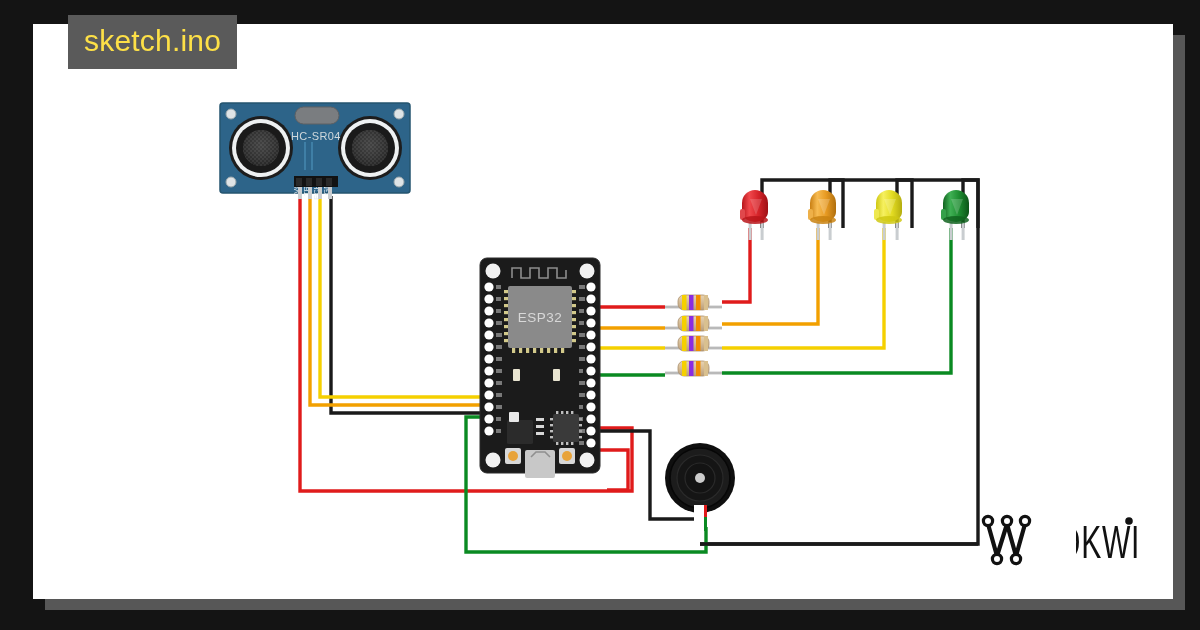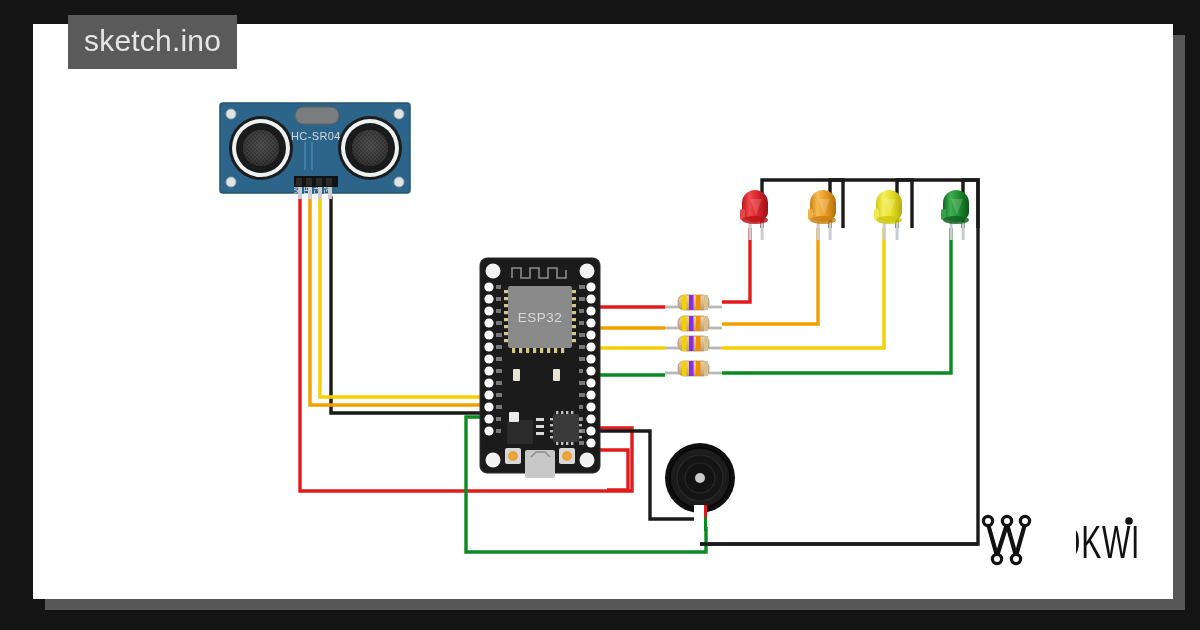--- a/index.html
+++ b/index.html
@@ -22,21 +22,21 @@
     position:absolute; left:33px; top:24px;
     width:1140px; height:575px;
     background:#ffffff;
   }
   #diagram-layer { position:absolute; left:0; top:0; width:1200px; height:630px; }
 
   
   #filename-chip {
     position:absolute; left:68px; top:15px;
     background:#5a5a5a;
-    color:#e5e5e5;
+    color:#fde047;
     font-size:30px;
     line-height:1;
     padding:11px 16px 13px 16px;
     letter-spacing:0.2px;
     white-space:nowrap;
     z-index:40;
   }
   .lbl { font-family:"Liberation Sans", sans-serif; }
 </style>
 </head>

